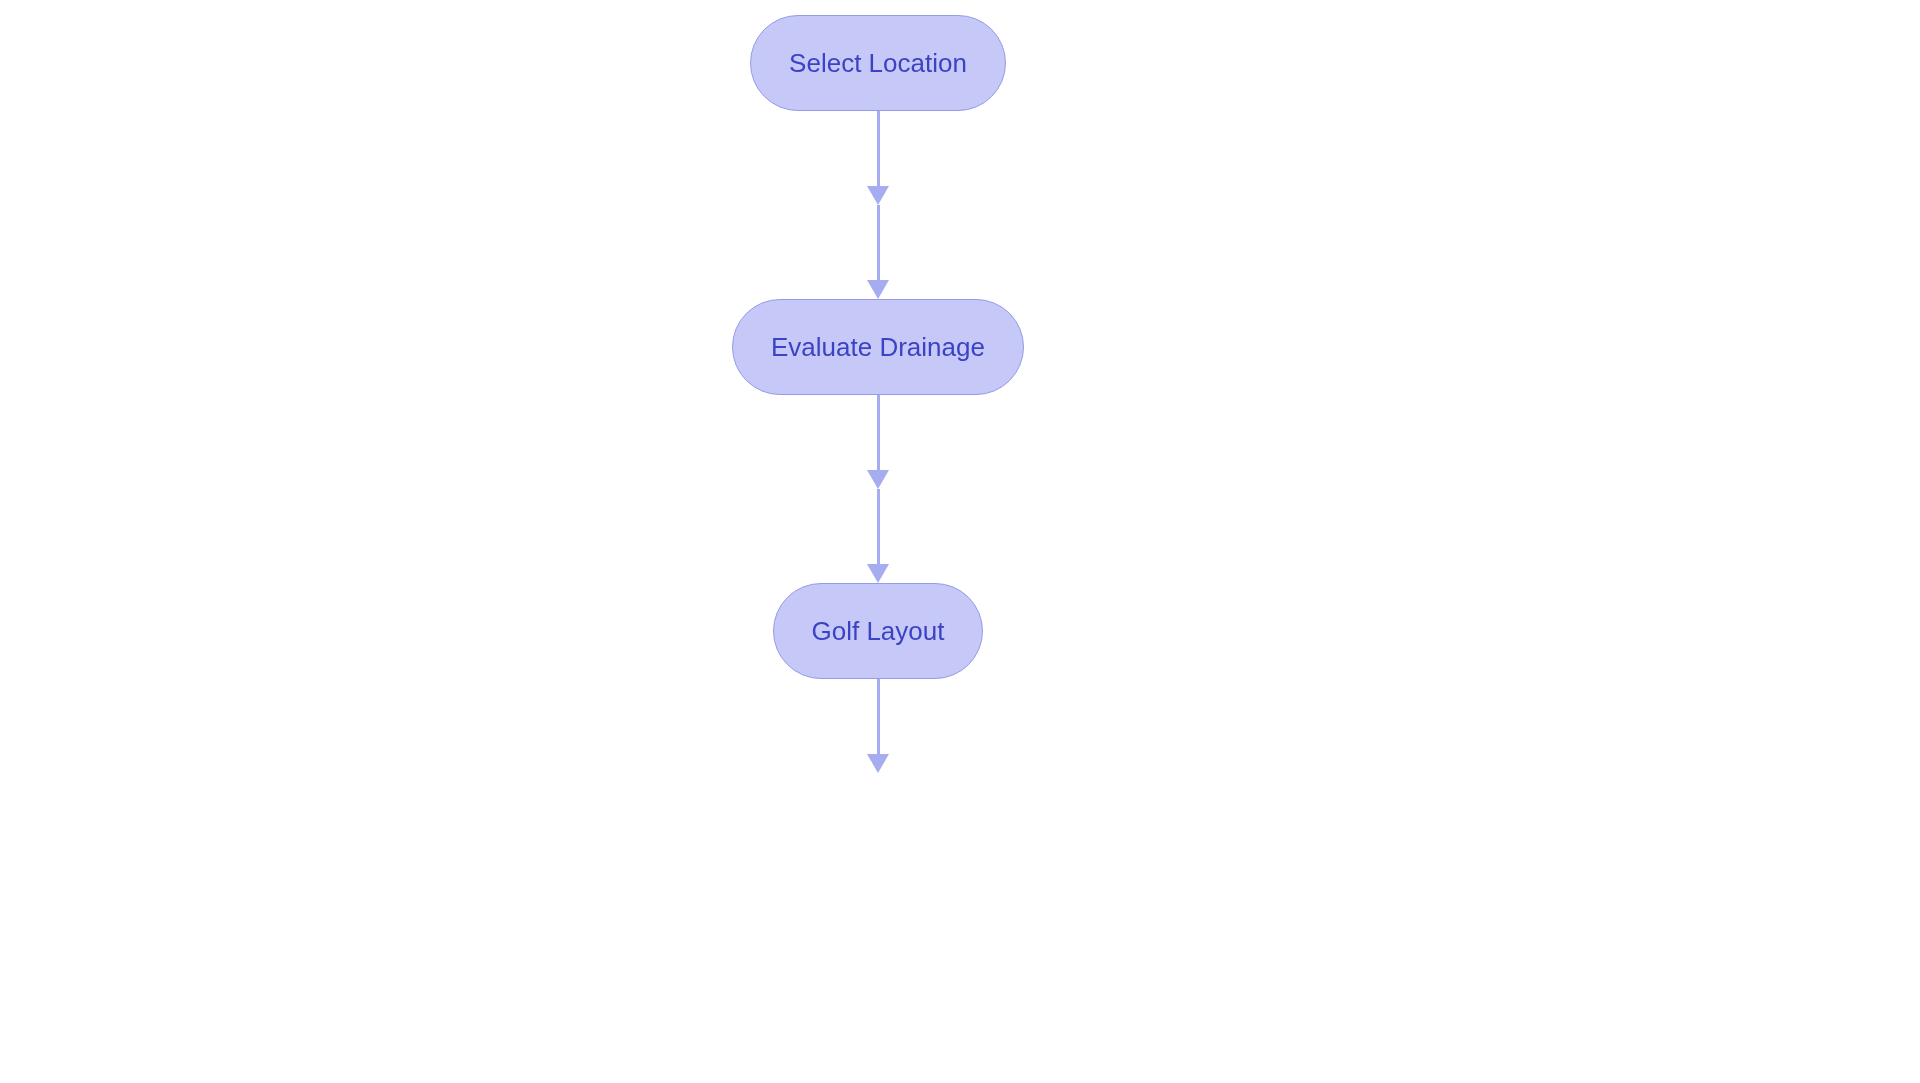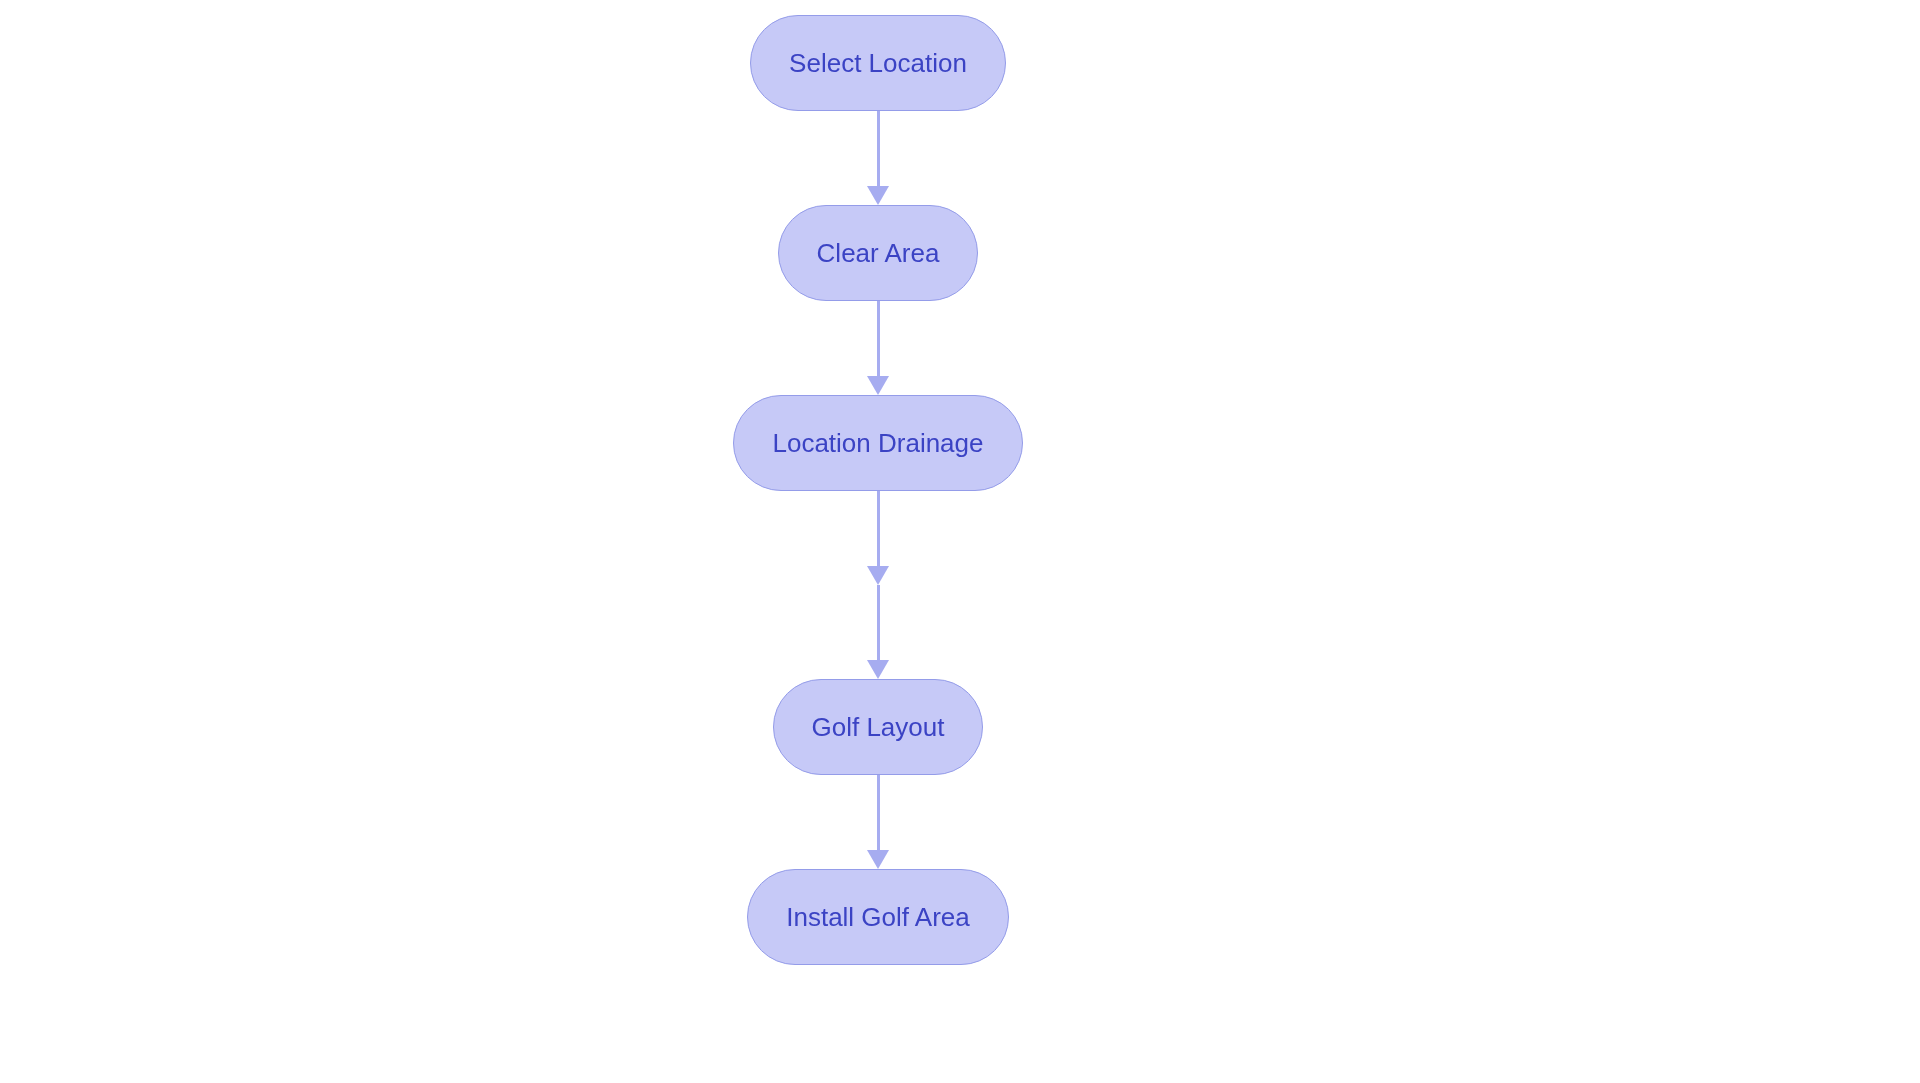--- a/index.html
+++ b/index.html
@@ -74,43 +74,41 @@
 <div class="canvas">
   <div class="flow-column">
 
     <div class="flow-node">Select Location</div>
 
     <div class="flow-arrow">
       <div class="arrow-line"></div>
       <div class="arrow-head"></div>
     </div>
 
-    <div class="flow-node">Clear Area</div>
 
     <div class="flow-arrow">
       <div class="arrow-line"></div>
       <div class="arrow-head"></div>
     </div>
 
-    <div class="flow-node">Location Drainage</div>
+    <div class="flow-node">Evaluate Drainage</div>
 
     <div class="flow-arrow">
       <div class="arrow-line"></div>
       <div class="arrow-head"></div>
     </div>
 
 
     <div class="flow-arrow">
       <div class="arrow-line"></div>
       <div class="arrow-head"></div>
     </div>
 
     <div class="flow-node">Golf Layout</div>
 
     <div class="flow-arrow">
       <div class="arrow-line"></div>
       <div class="arrow-head"></div>
     </div>
 
-    <div class="flow-node">Install Golf Area</div>
 
   </div>
 </div>
 
 </body></html>

